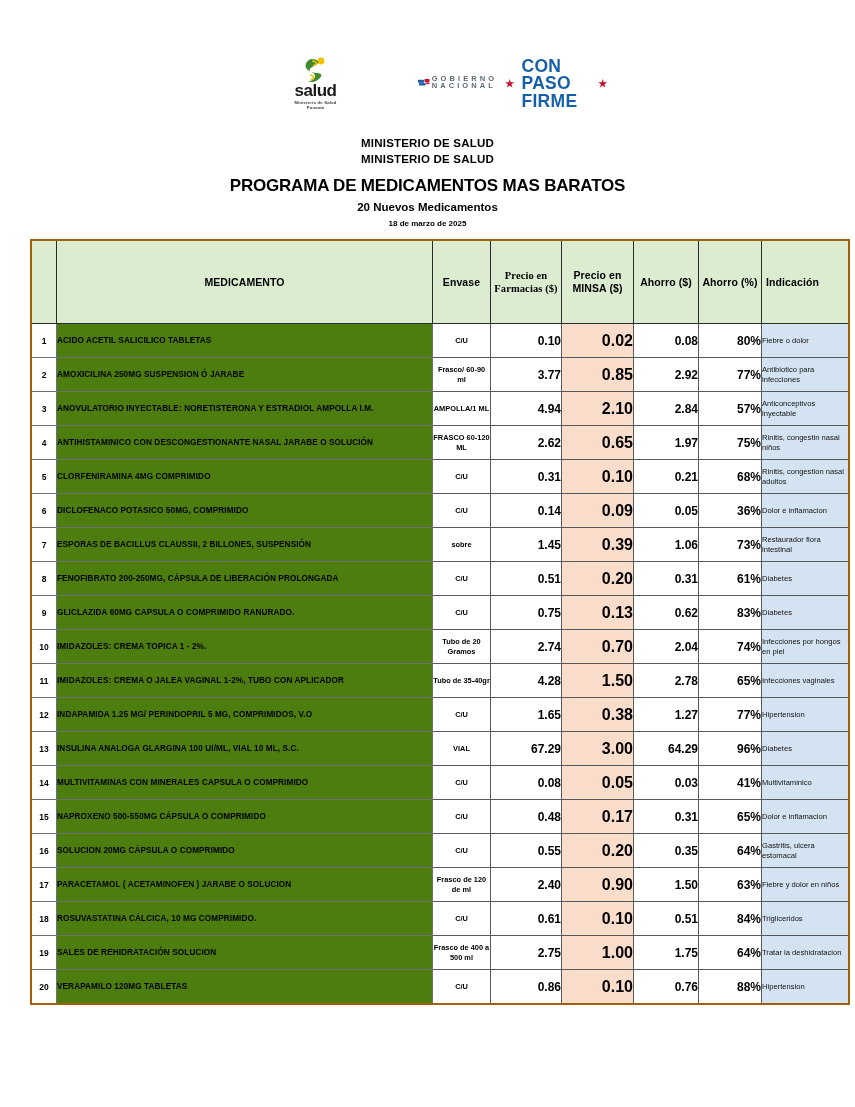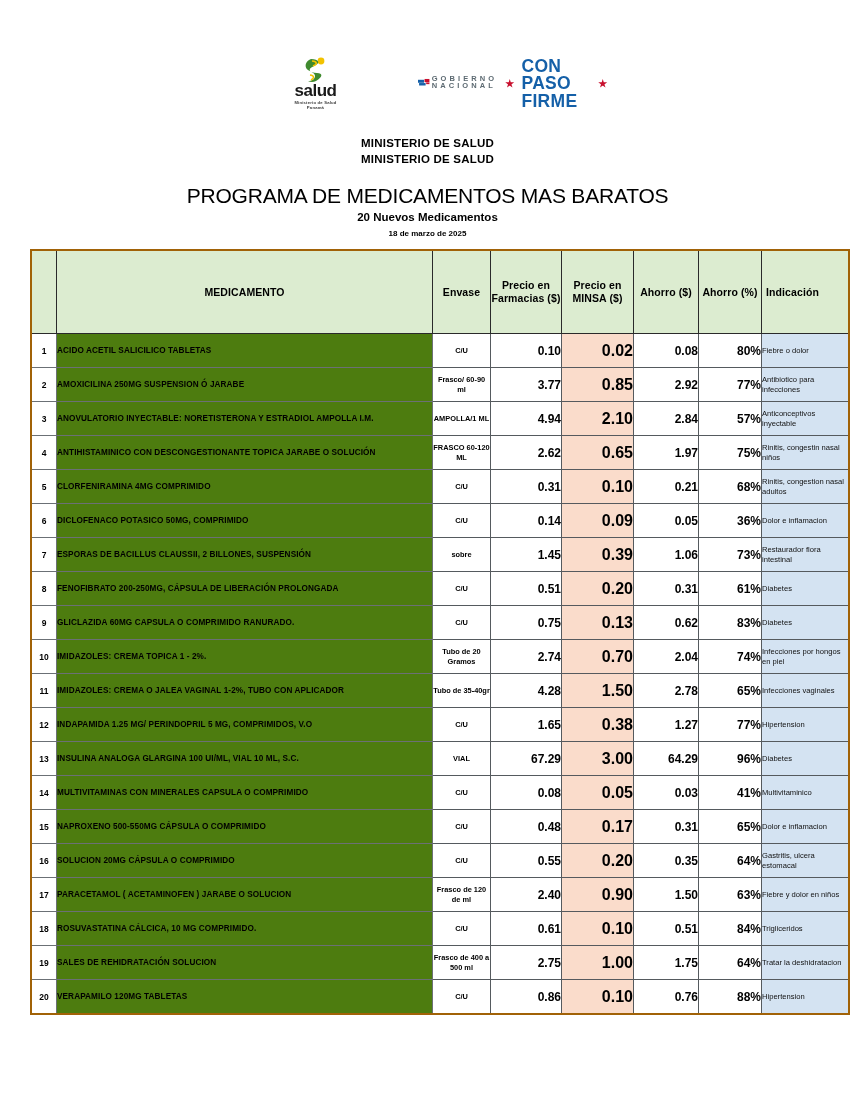--- a/index.html
+++ b/index.html
@@ -79,25 +79,25 @@
 
   
   .titles { text-align: center; margin-top: 25px; }
   .t-min {
     font-size: 11.5px;
     font-weight: bold;
     letter-spacing: 0.2px;
     line-height: 16px;
   }
   .t-prog {
-    font-size: 21px;
-    font-weight: normal;
+    font-size: 17px;
+    font-weight: bold;
     letter-spacing: -0.2px;
     line-height: 24px;
-    margin-top: 17px;
+    margin-top: 7px;
   }
   .t-sub {
     font-size: 11.5px;
     font-weight: bold;
     line-height: 16px;
     margin-top: 1px;
   }
   .t-date {
     font-size: 8px;
     font-weight: bold;
@@ -130,21 +130,21 @@
     font-size: 10.5px;
     font-weight: bold;
     height: 82px;
     text-align: center;
     letter-spacing: 0.1px;
     line-height: 13px;
   }
   thead th.h-num { width: 24px; background: #dcecd0; }
   thead th.h-med { width: 375px; }
   thead th.h-env { width: 57px; }
-  thead th.h-pf  { width: 70px; }
+  thead th.h-pf  { width: 70px; font-family: Liberation Serif, serif; }
   thead th.h-pm  { width: 71px; }
   thead th.h-ah  { width: 64px; }
   thead th.h-ap  { width: 62px; }
   thead th.h-ind { width: 82px; text-align: left; padding-left: 4px; border-right: none; }
 
   tbody td { height: 33px; }
   td.c-num {
     font-size: 8.5px;
     font-weight: bold;
     text-align: center;
@@ -284,21 +284,21 @@
           <td class="c-med">ANOVULATORIO INYECTABLE: NORETISTERONA Y ESTRADIOL  AMPOLLA  I.M.</td>
           <td class="c-env">AMPOLLA/1 ML</td>
           <td class="c-pf">4.94</td>
           <td class="c-pm">2.10</td>
           <td class="c-ah">2.84</td>
           <td class="c-ap">57%</td>
           <td class="c-ind">Anticonceptivos inyectable</td>
         </tr>
         <tr>
           <td class="c-num">4</td>
-          <td class="c-med">ANTIHISTAMINICO CON DESCONGESTIONANTE TOPICA JARABE O SOLUCIÓN</td>
+          <td class="c-med">ANTIHISTAMINICO CON DESCONGESTIONANTE NASAL JARABE O SOLUCIÓN</td>
           <td class="c-env">FRASCO 60-120 ML</td>
           <td class="c-pf">2.62</td>
           <td class="c-pm">0.65</td>
           <td class="c-ah">1.97</td>
           <td class="c-ap">75%</td>
           <td class="c-ind">Rinitis, congestin nasal niños</td>
         </tr>
         <tr>
           <td class="c-num">5</td>
           <td class="c-med">CLORFENIRAMINA  4MG COMPRIMIDO</td>

